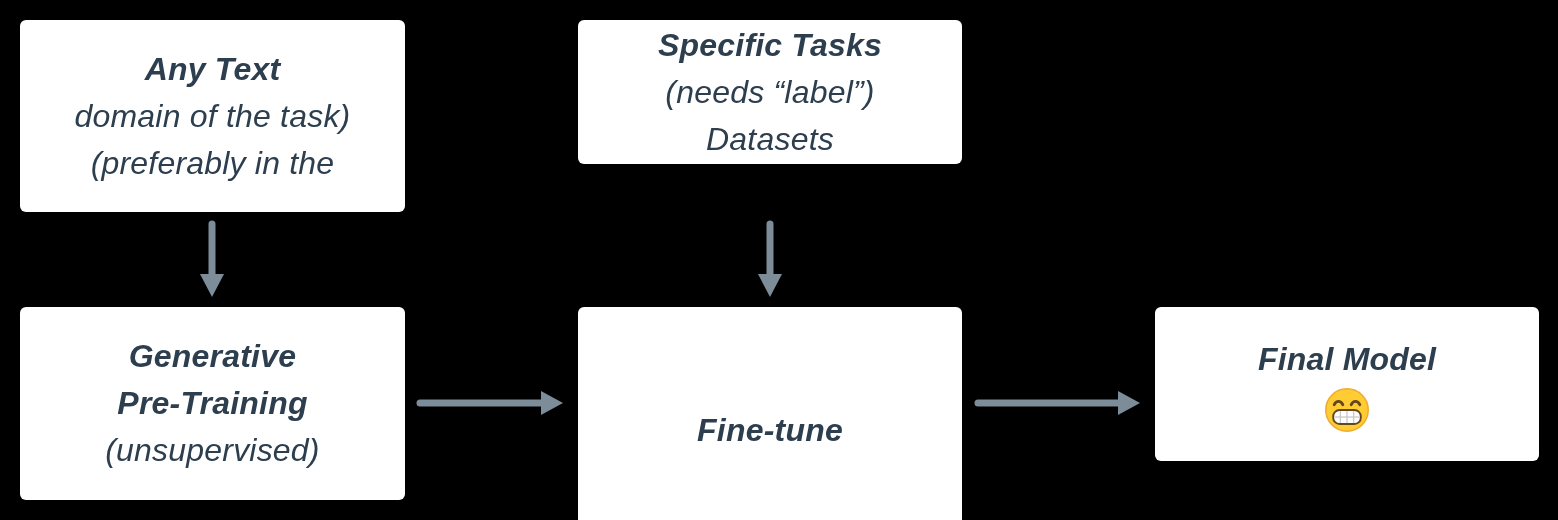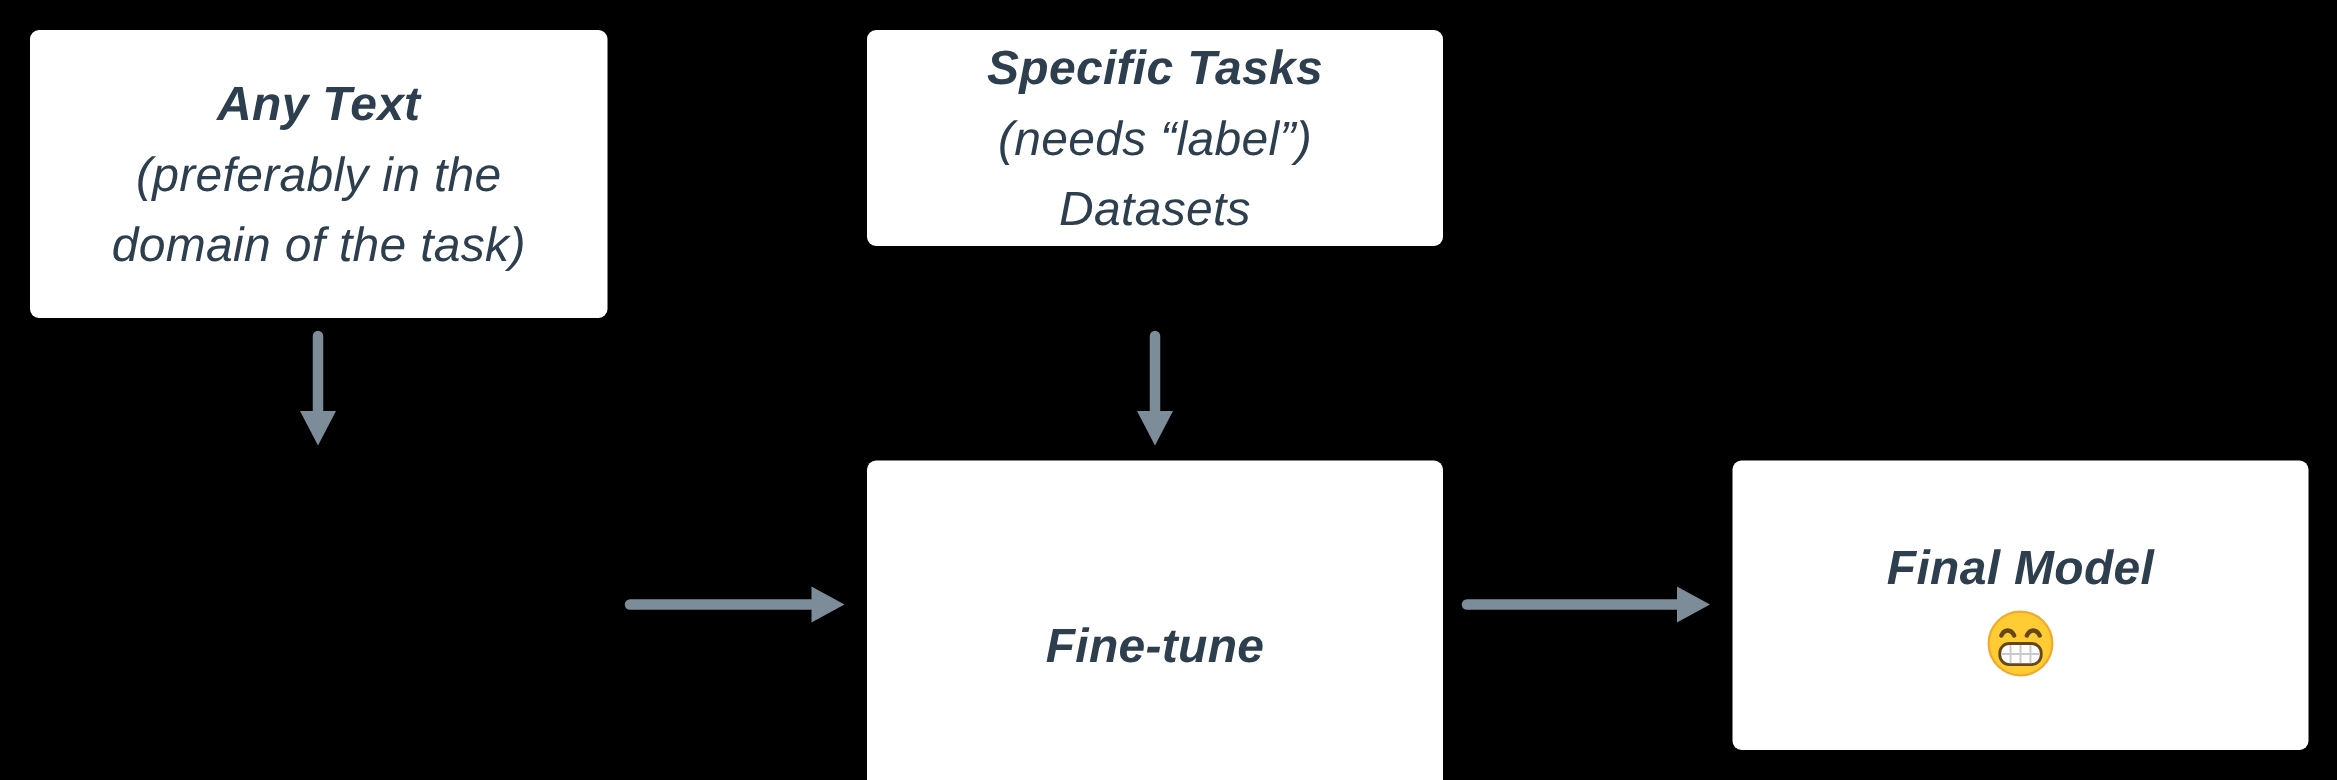--- a/index.html
+++ b/index.html
@@ -27,47 +27,52 @@
     font-size:32px;line-height:47px;
     letter-spacing:0.2px;
     font-style:italic;
   }
   .line{white-space:nowrap;}
   .bold{font-weight:700;}
   #node-any-text{left:20px;top:20px;width:385px;height:192px;}
   #node-specific-tasks{left:578px;top:20px;width:384px;height:144px;text-align:right;}
   #node-generative-pretraining{left:20px;top:307px;width:385px;height:193px;}
   #node-fine-tune{left:578px;top:307px;width:384px;height:247px;}
-  #node-final-model{left:1155px;top:307px;width:384px;height:193px;}
+  #node-final-model{left:1155px;top:307px;width:384px;height:154px;}
   .arrow{position:absolute;display:block;}
   #arrow-down-1{left:197px;top:219px;}
   #arrow-down-2{left:755px;top:219px;}
   #arrow-right-1{left:416px;top:388px;}
   #arrow-right-2{left:974px;top:388px;}
   .arrow line{stroke:var(--arrow);stroke-width:7;stroke-linecap:round;}
   .arrow polygon{fill:var(--arrow);}
   .emoji{margin-top:4px;display:block;}
 </style>
 </head>
 <body>
 
 <div class="canvas">
 
   <div class="node" id="node-any-text">
     <div class="line bold">Any Text</div>
+    <div class="line">domain of the task)</div>
     <div class="line">(preferably in the</div>
-    <div class="line">domain of the task)</div>
   </div>
 
   <div class="node" id="node-specific-tasks">
     <div class="line bold">Specific Tasks</div>
     <div class="line">(needs “label”)</div>
     <div class="line">Datasets</div>
   </div>
 
+  <div class="node" id="node-generative-pretraining">
+    <div class="line bold">Generative</div>
+    <div class="line bold">Pre-Training</div>
+    <div class="line">(unsupervised)</div>
+  </div>
 
   <div class="node" id="node-fine-tune">
     <div class="line bold">Fine-tune</div>
   </div>
 
   <div class="node" id="node-final-model">
     <div class="line bold">Final Model</div>
     <svg class="emoji" viewBox="0 0 36 36" width="46" height="46" aria-hidden="true">
       <circle cx="18" cy="18" r="16.6" fill="#ffcc33" stroke="#f0ab2e" stroke-width="1.2"></circle>
       <path d="M8 13.8 C9.7 10.4 13 10.4 14.7 13.8" stroke="#65471b" stroke-width="2.3" fill="none" stroke-linecap="round"></path>

